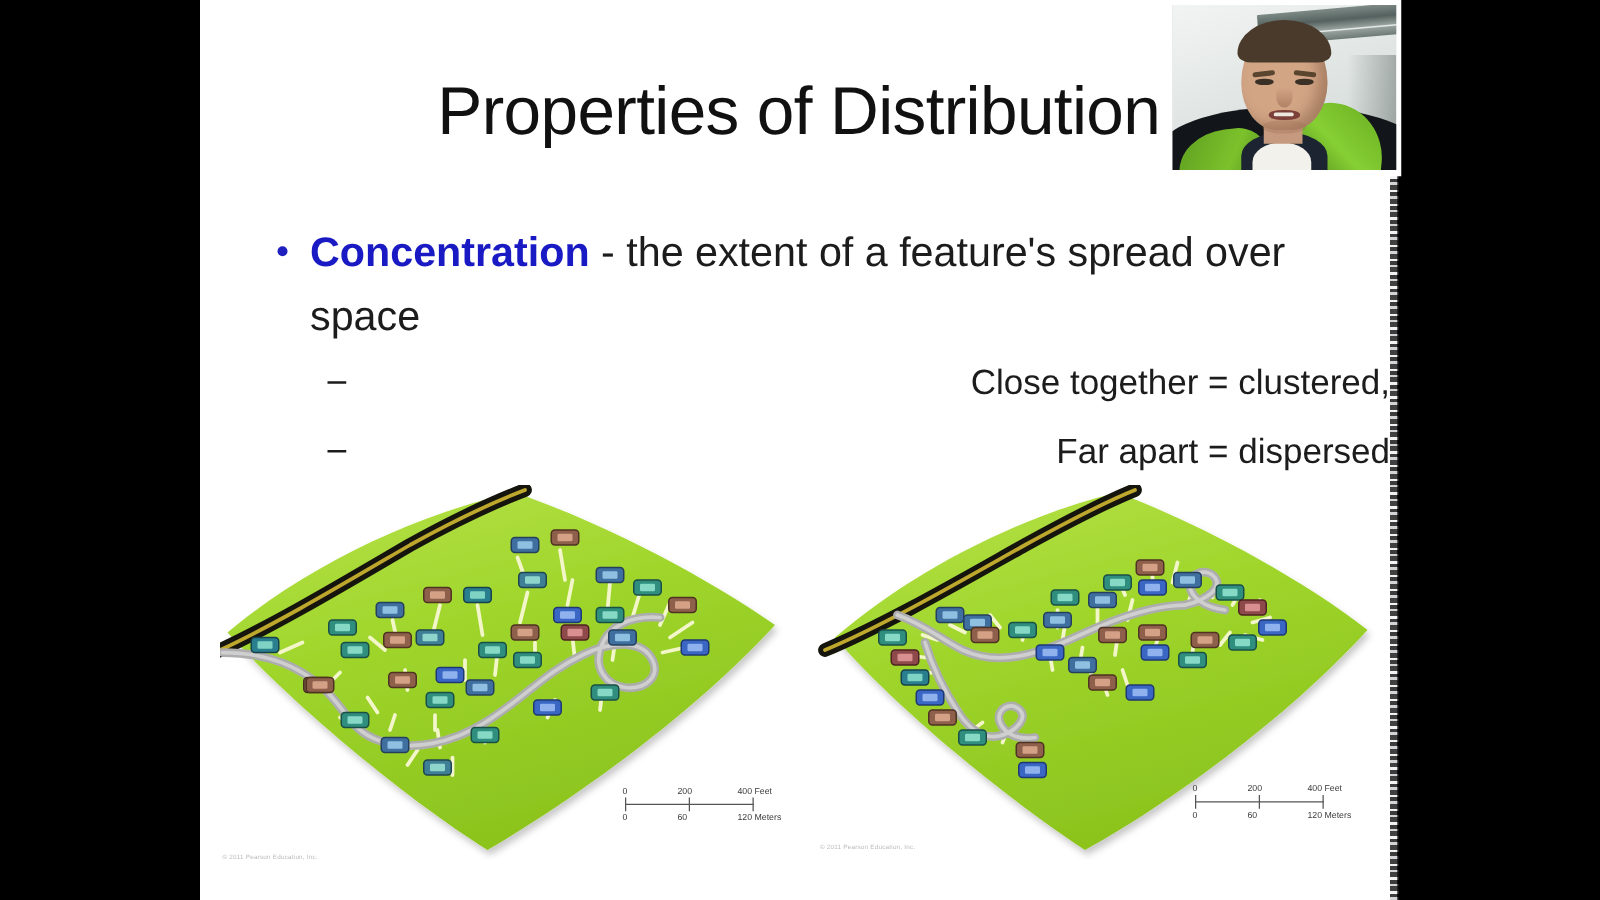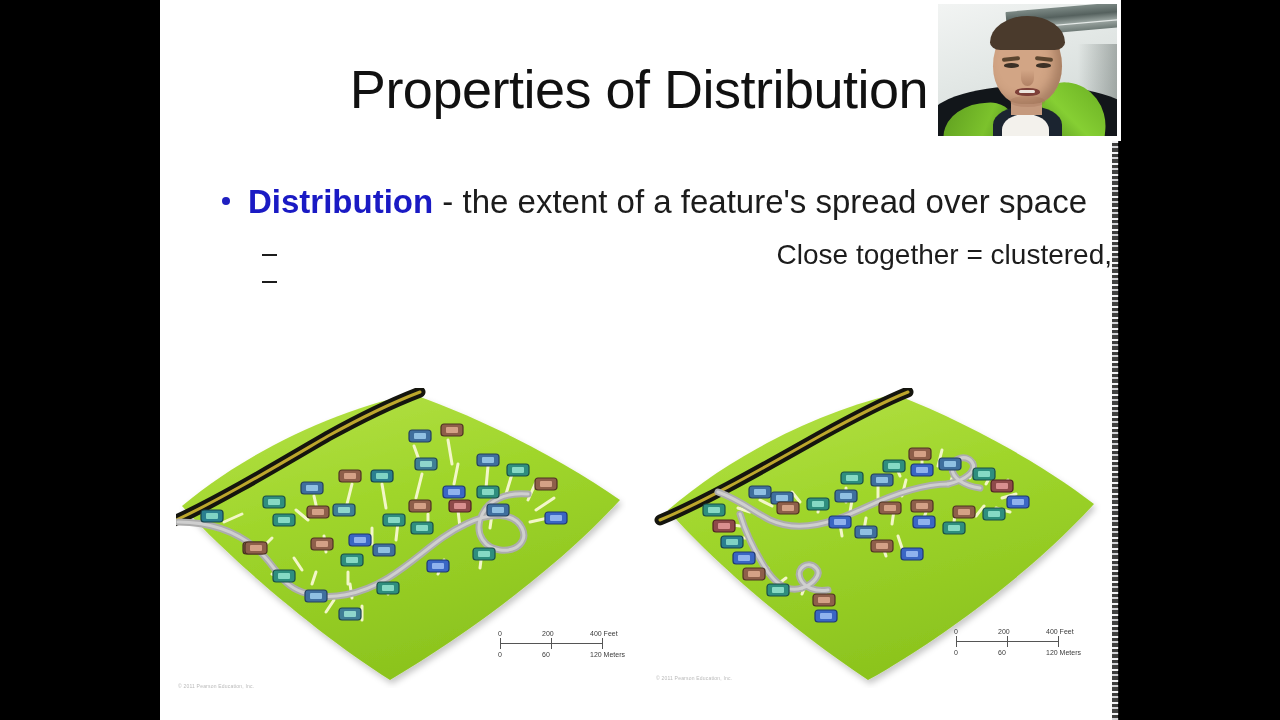--- a/index.html
+++ b/index.html
@@ -375,30 +375,31 @@
 <div id="stage">
 
   <div id="slide">
 
     <div id="slide-title">Properties of Distribution</div>
 
     <div id="bullets">
 
       <div class="bullet-l1">
         <span class="dot"></span>
-        <span class="kw">Distribution</span><span> - the extent of a feature's spread over space</span>
+        <span class="kw">Concentration</span><span> - the extent of a feature's spread over space</span>
       </div>
 
       <div class="bullet-l2">
         <span class="dash"></span>
         <span>Close together = clustered,</span>
       </div>
 
       <div class="bullet-l2">
         <span class="dash"></span>
+        <span>Far apart = dispersed</span>
       </div>
 
     </div>
 
     <div class="map" id="map-left">
       <svg viewBox="0 0 450 300" xmlns="http://www.w3.org/2000/svg">
         <defs>
           <linearGradient id="gL" x1="0" y1="0" x2="0.4" y2="1">
             <stop offset="0" stop-color="#b7e24a"></stop>
             <stop offset="0.45" stop-color="#a0d62c"></stop>

